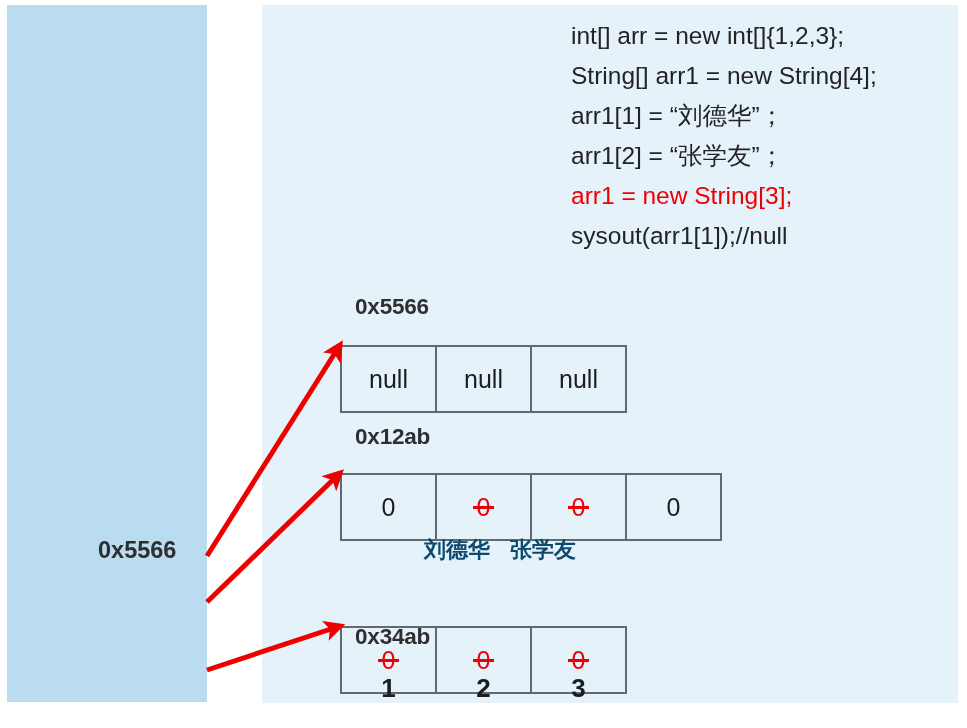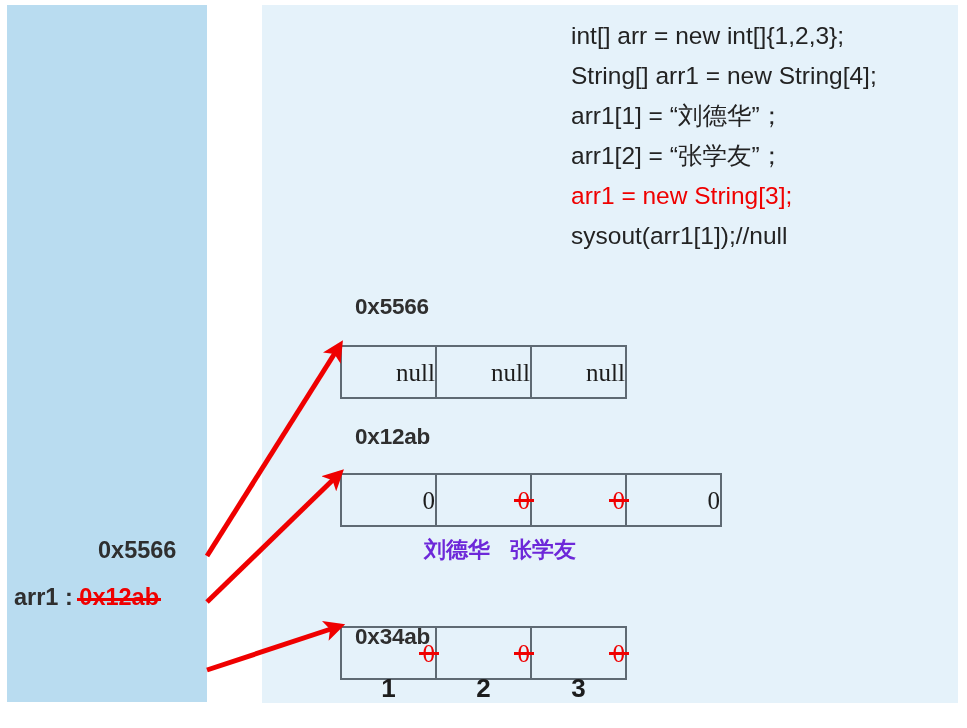--- a/index.html
+++ b/index.html
@@ -66,30 +66,29 @@
   }
 
   
   .array-row {
     position: absolute;
     display: flex;
   }
   .cell {
     box-sizing: border-box;
     width: 97px;
-    height: 54px;
+    height: 68px;
     border: 2px solid #5f6a73;
     background: transparent;
     display: flex;
     align-items: center;
-    justify-content: flex-end;
+    justify-content: center;
     font-size: 25px;
     color: #1d1d1d;
     margin-right: -2px;
-    font-family: Liberation Serif, serif;
   }
   .cell:last-child { margin-right: 0; }
   .cell .val { line-height: 1; }
   .cell .val.struck {
     color: #ef0000;
     position: relative;
   }
   .cell .val.struck::after {
     content: "";
     position: absolute;
@@ -99,21 +98,21 @@
     height: 2.5px;
     background: #ef0000;
     transform: translateY(-1px);
   }
 
   
   .under-label {
     position: absolute;
     font-weight: bold;
     font-size: 22px;
-    color: #6d28d9;
+    color: #0c4a6e;
     white-space: nowrap;
   }
   .under-digit {
     position: absolute;
     font-weight: bold;
     font-size: 26px;
     color: #1d1d1d;
     text-align: center;
     width: 97px;
   }
@@ -209,23 +208,20 @@
     <div class="cell">
       <span class="val struck">0</span>
     </div>
   </div>
   <div class="under-digit" style="left:340px; top:673px;">1</div>
   <div class="under-digit" style="left:435px; top:673px;">2</div>
   <div class="under-digit" style="left:530px; top:673px;">3</div>
 
   <div class="var-label" style="left:98px; top:537px;">0x5566</div>
 
-  <div class="var-label" style="left:14px; top:584px;">
-    <span>arr1 : </span><span class="dead">0x12ab</span>
-  </div>
 
 
   <svg id="arrow-layer" viewBox="0 0 967 728" width="967" height="728">
     <defs>
       <marker id="redhead" markerWidth="4.2" markerHeight="4.2" refX="3.1" refY="2.1" orient="auto" markerUnits="strokeWidth">
         <path d="M0,0 L4.2,2.1 L0,4.2 L1.0,2.1 z" fill="#ef0000"></path>
       </marker>
     </defs>
     <line id="arrow0" stroke="#ef0000" stroke-width="5" marker-end="url(#redhead)" x1="207" y1="556" x2="340" y2="345"></line>
     <line id="arrow1" stroke="#ef0000" stroke-width="5" marker-end="url(#redhead)" x1="207" y1="602" x2="340" y2="473"></line>

